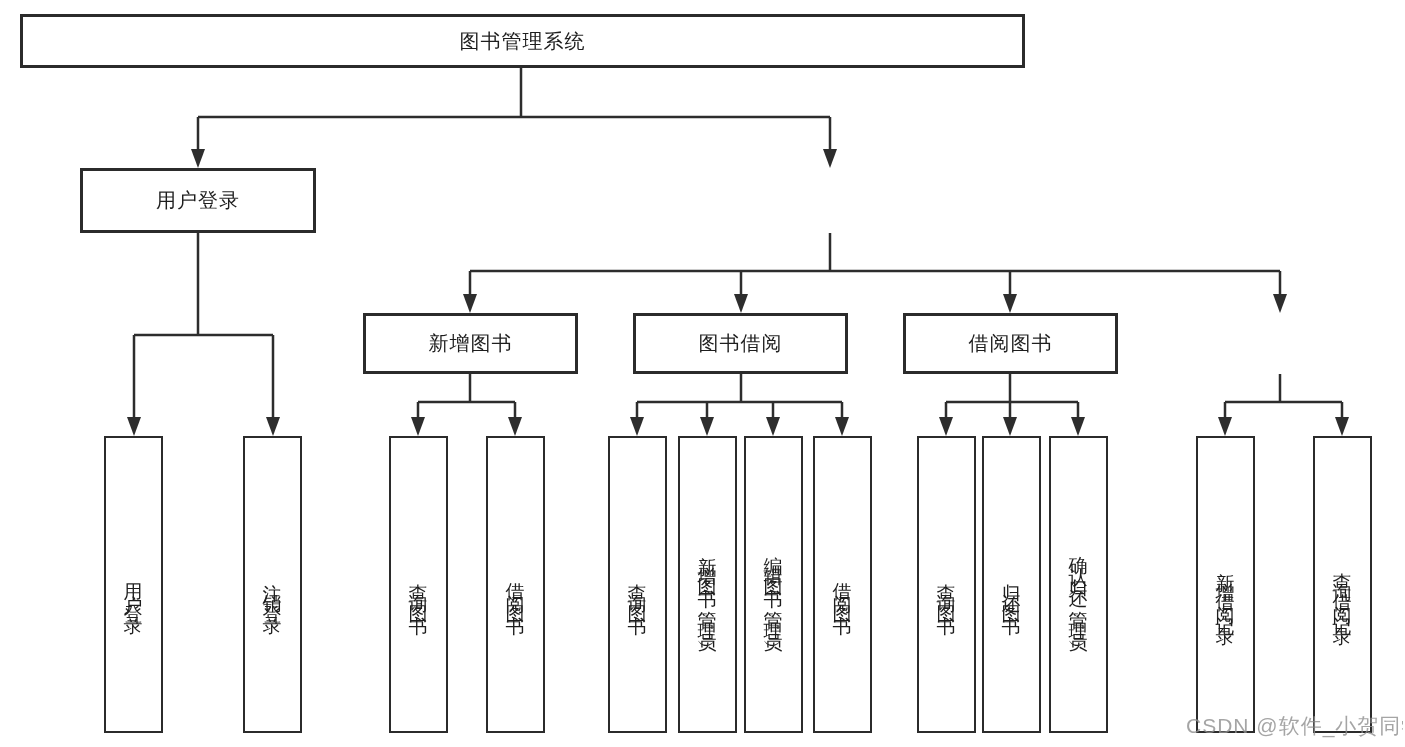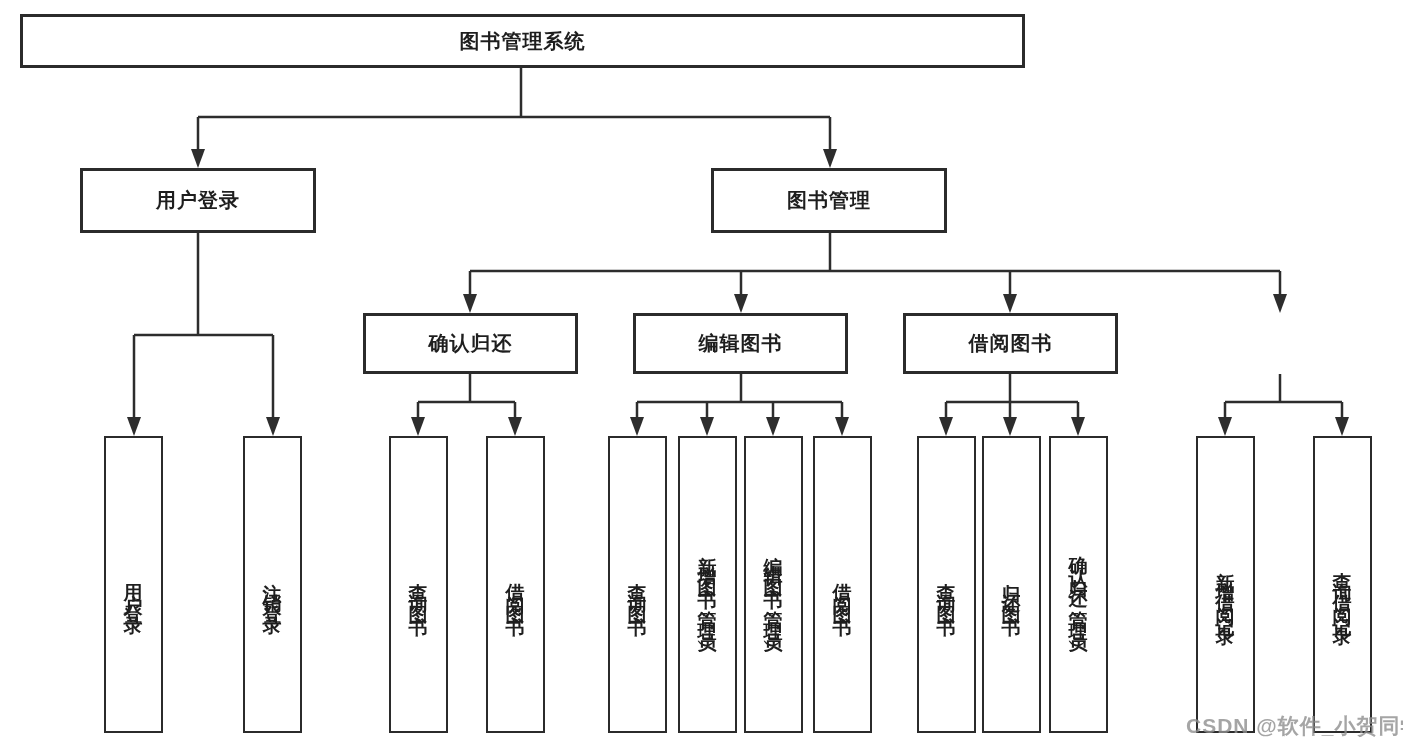--- a/index.html
+++ b/index.html
@@ -3,21 +3,20 @@
 <meta charset="utf-8">
 <style>
   html, body { margin: 0; padding: 0; background: #ffffff; }
   body { font-family: "Liberation Sans", sans-serif; }
   .stage {
     position: relative;
     width: 1403px;
     height: 747px;
     background: #ffffff;
     overflow: hidden;
-    font-weight: bold;
   }
   svg.wires { position: absolute; left: 0; top: 0; z-index: 0; }
   svg.wires path { stroke: #2d2d2d; stroke-width: 2.5; fill: none; }
   svg.wires polygon { fill: #2d2d2d; }
   .box {
     position: absolute;
     box-sizing: border-box;
     background: #ffffff;
     border: 3px solid #2b2b2b;
     display: flex;
@@ -113,29 +112,26 @@
     </g>
   </svg>
 
   <div class="box" style="left:20px;top:14px;width:1005px;height:54px">
     <span class="hlabel">图书管理系统</span>
   </div>
 
   <div class="box" style="left:80px;top:168px;width:236px;height:65px">
     <span class="hlabel">用户登录</span>
   </div>
-  <div class="box" style="left:711px;top:168px;width:236px;height:65px">
-    <span class="hlabel">图书管理</span>
-  </div>
 
   <div class="box" style="left:363px;top:313px;width:215px;height:61px">
-    <span class="hlabel">确认归还</span>
+    <span class="hlabel">新增图书</span>
   </div>
   <div class="box" style="left:633px;top:313px;width:215px;height:61px">
-    <span class="hlabel">编辑图书</span>
+    <span class="hlabel">图书借阅</span>
   </div>
   <div class="box" style="left:903px;top:313px;width:215px;height:61px">
     <span class="hlabel">借阅图书</span>
   </div>
 
   <div class="box vbox" style="left:104px">
     <span class="vtext">用户登录</span>
   </div>
   <div class="box vbox" style="left:243px">
     <span class="vtext">注销登录</span>

